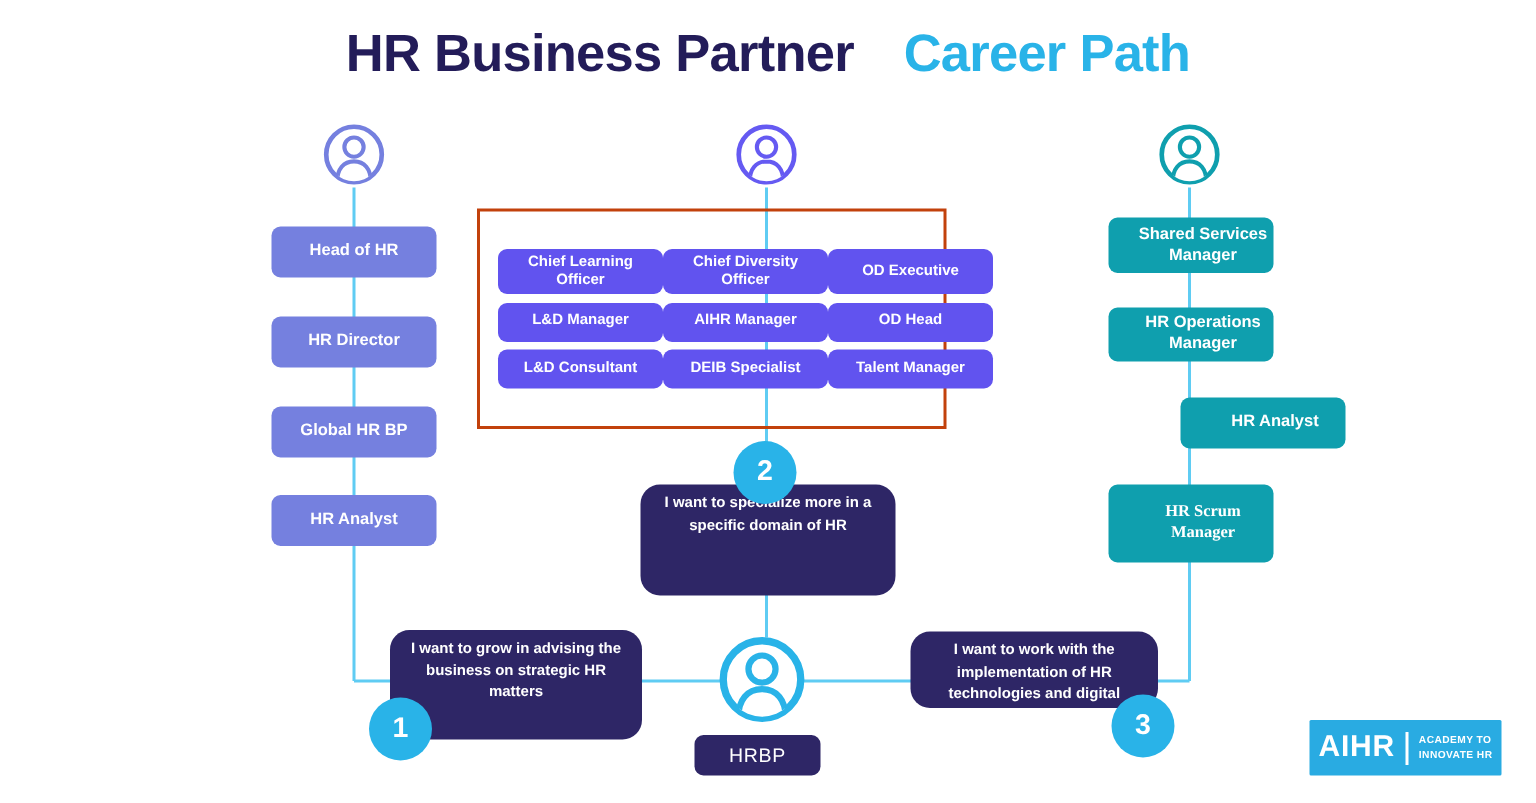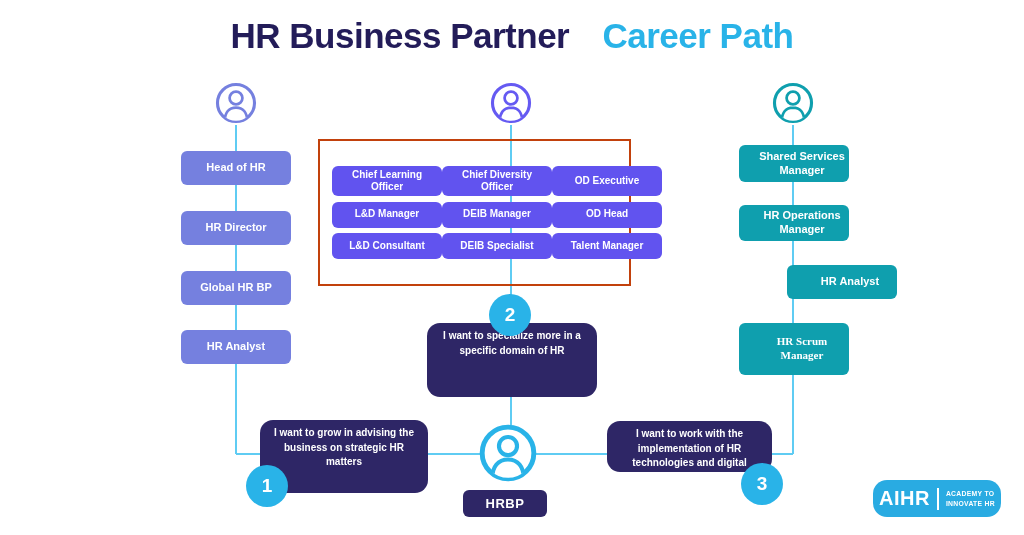--- a/index.html
+++ b/index.html
@@ -40,24 +40,24 @@
            justify-content:center;text-align:center;box-sizing:border-box;padding:6px 10px;}
   .c1{left:260px;top:420px;width:168px;height:73px;}
   .c2{left:427px;top:323px;width:170px;height:74px;}
   .c3{left:607px;top:421px;width:165px;height:51px;}
   .num{position:absolute;z-index:5;width:42px;height:42px;border-radius:50%;background:#29b3e8;
        color:#fff;font-weight:bold;font-size:19px;display:flex;align-items:center;justify-content:center;}
   .n1{left:246px;top:465px;}
   .n2{left:489px;top:294px;}
   .n3{left:741px;top:463px;}
   .hrbp-label{position:absolute;z-index:4;left:463px;top:490px;width:84px;height:27px;
-              background:#2e2666;border-radius:6px;color:#fff;font-weight:bold;font-size:13px;
+              background:#2e2666;border-radius:6px;color:#fff;font-weight:normal;font-size:13px;
               letter-spacing:0.5px;display:flex;align-items:center;justify-content:center;}
   .logo{position:absolute;z-index:3;left:873px;top:480px;width:128px;height:37px;background:#29abe2;
-        border-radius:14px;display:flex;align-items:center;justify-content:center;gap:7px;color:#fff;}
+        border-radius:1px;display:flex;align-items:center;justify-content:center;gap:7px;color:#fff;}
   .logo-name{font-size:20px;font-weight:bold;letter-spacing:0.5px;}
   .logo-divider{width:2px;height:22px;background:#fff;}
   .logo-tag{font-size:6.8px;font-weight:bold;letter-spacing:0.3px;line-height:1.35;}
   .logo-tag span{display:block;}
 </style>
 </head>
 <body>
 
 <div class="stage">
 
@@ -117,21 +117,21 @@
   <div class="box periwinkle l1">Head of HR</div>
   <div class="box periwinkle l2">HR Director</div>
   <div class="box periwinkle l3">Global HR BP</div>
   <div class="box periwinkle l4">HR Analyst</div>
 
   <div class="mid-panel">
     <div class="box purple">Chief Learning Officer</div>
     <div class="box purple">Chief Diversity Officer</div>
     <div class="box purple">OD Executive</div>
     <div class="box purple">L&amp;D Manager</div>
-    <div class="box purple">DEIB Manager</div>
+    <div class="box purple">AIHR Manager</div>
     <div class="box purple">OD Head</div>
     <div class="box purple">L&amp;D Consultant</div>
     <div class="box purple">DEIB Specialist</div>
     <div class="box purple">Talent Manager</div>
   </div>
 
   <div class="box teal r1">Shared Services Manager</div>
   <div class="box teal r2">HR Operations Manager</div>
   <div class="box teal r3">HR Analyst</div>
   <div class="box teal r4">HR Scrum Manager</div>

